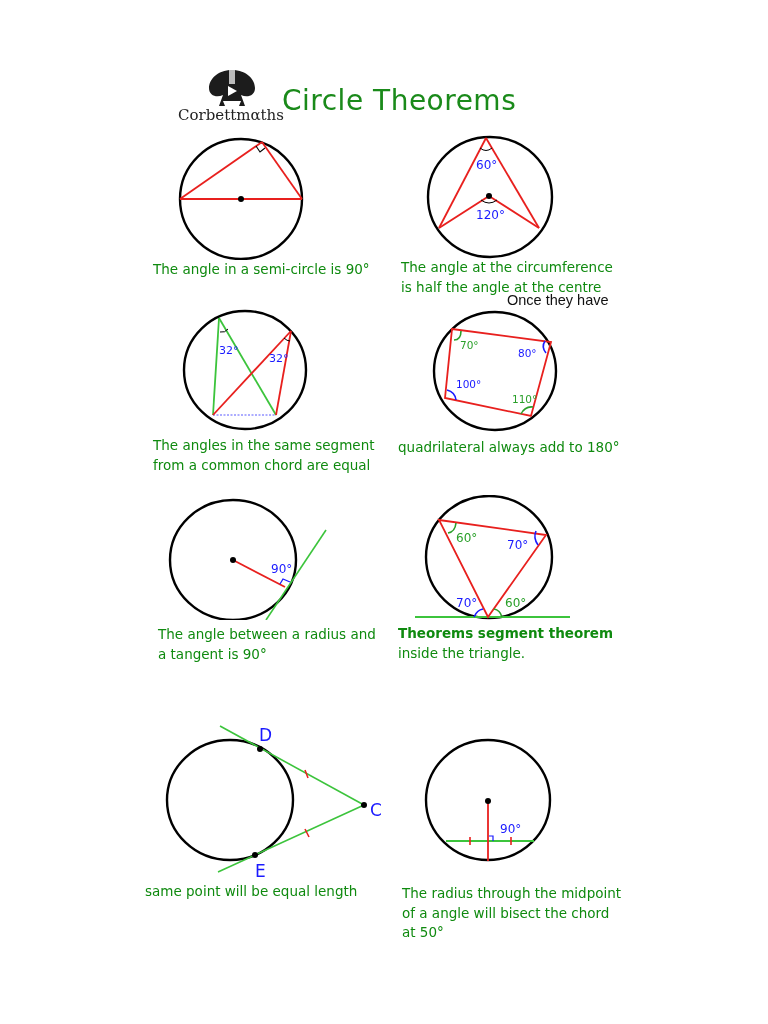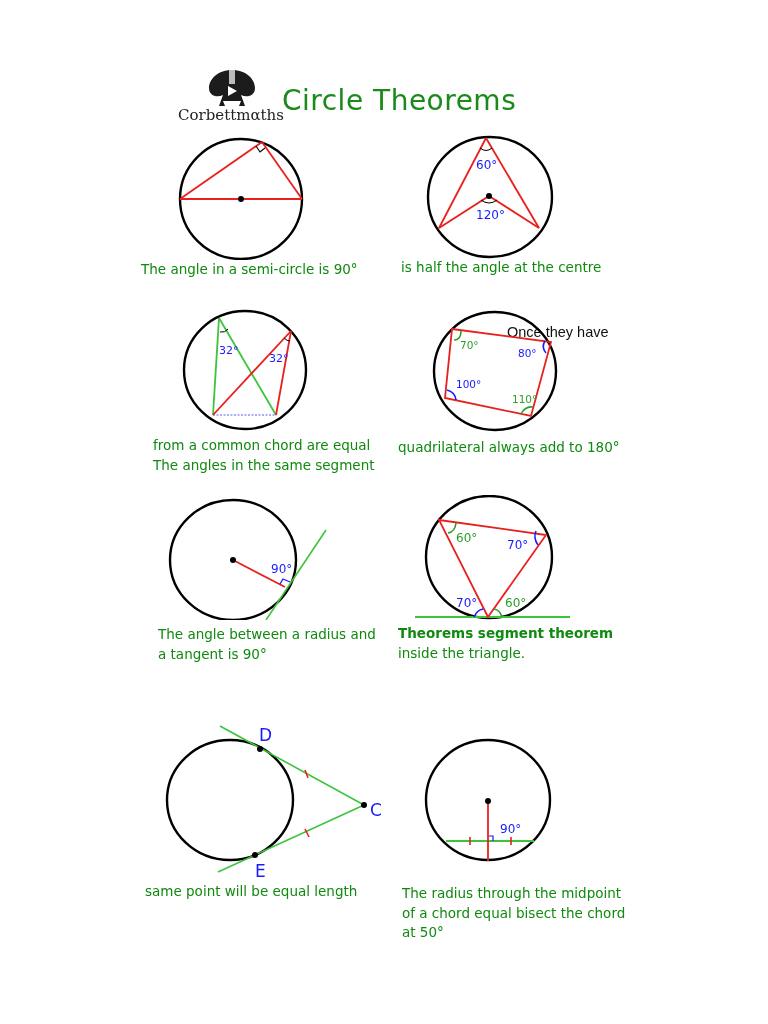--- a/index.html
+++ b/index.html
@@ -1,21 +1,21 @@
 <!DOCTYPE html>
 <html><head>
 <meta charset="utf-8">
 <style>
   html,body{margin:0;padding:0;background:#ffffff;}
   body{width:768px;height:1024px;position:relative;overflow:hidden;font-family:"DejaVu Sans",sans-serif;}
   .abs{position:absolute;}
   .caption{position:absolute;color:#0f8a0f;font-size:13.5px;line-height:19.5px;font-family:"DejaVu Sans",sans-serif;white-space:nowrap;}
   .title{position:absolute;left:282px;top:84px;color:#1a8a1a;font-size:28px;font-family:"DejaVu Sans",sans-serif;letter-spacing:0.5px;}
   .logo-text{position:absolute;left:178px;top:106px;font-family:"DejaVu Serif",serif;font-size:15px;color:#222;}
-  .note{position:absolute;left:507px;top:292px;font-family:"Liberation Sans",sans-serif;font-size:14.5px;color:#111;margin-top:32px;}
+  .note{position:absolute;left:507px;top:292px;font-family:"Liberation Sans",sans-serif;font-size:14.5px;color:#111;}
   svg text{font-family:"DejaVu Sans",sans-serif;}
 </style>
 </head>
 <body>
 
 <div>
   <svg class="abs" style="left:205px;top:68px" width="54" height="42" viewBox="0 0 54 42">
     <path d="M27 2 C12 2 4 12 4 20 C4 28 12 30 18 27 L14 38 L40 38 L36 27 C42 30 50 28 50 20 C50 12 42 2 27 2 Z" fill="#1c1c1c"></path>
     <rect x="24" y="2" width="6" height="14" fill="#bbb"></rect>
     <path d="M23 18 L32 23 L23 28 Z" fill="#fff"></path>
@@ -40,24 +40,25 @@
   <line x1="486" y1="138" x2="539" y2="228" stroke="#e8201e" stroke-width="1.8"></line>
   <line x1="439" y1="228" x2="489" y2="196" stroke="#e8201e" stroke-width="1.8"></line>
   <line x1="539" y1="228" x2="489" y2="196" stroke="#e8201e" stroke-width="1.8"></line>
   <path d="M480 148 Q486 153 492 148" fill="none" stroke="#000" stroke-width="1"></path>
   <path d="M481 200 Q489 206 497 200" fill="none" stroke="#000" stroke-width="1"></path>
   <circle cx="489" cy="196" r="3" fill="#000"></circle>
   <text x="476" y="169" font-size="12" fill="#1a1aff">60°</text>
   <text x="476" y="219" font-size="12" fill="#1a1aff">120°</text>
 </svg>
 
-<div class="caption" style="left:141px;top:260px">
+<div class="caption" style="left:153px;top:260px">
   <div>The angle in a semi-circle is 90°</div>
 </div>
 <div class="caption" style="left:401px;top:258px">
+  <div>The angle at the circumference</div>
   <div>is half the angle at the centre</div>
 </div>
 <div class="note">Once they have</div>
 
 <svg class="abs" style="left:175px;top:305px" width="140" height="130" viewBox="175 305 140 130">
   <ellipse cx="245" cy="370" rx="61" ry="59" fill="none" stroke="#000" stroke-width="2.4"></ellipse>
   <line x1="213" y1="415" x2="276" y2="415" stroke="#5a5aff" stroke-width="1.2" stroke-dasharray="2,1.5"></line>
   <line x1="219" y1="318" x2="213" y2="415" stroke="#3cc43c" stroke-width="1.8"></line>
   <line x1="219" y1="318" x2="276" y2="415" stroke="#3cc43c" stroke-width="1.8"></line>
   <line x1="291" y1="331" x2="213" y2="415" stroke="#e8201e" stroke-width="1.8"></line>
@@ -75,22 +76,22 @@
   <path d="M545 341 Q541 347 546 353" fill="none" stroke="#1a1aff" stroke-width="1.6"></path>
   <path d="M447 390 Q455 392 456 400" fill="none" stroke="#1a1aff" stroke-width="1.6"></path>
   <path d="M521 414 Q525 406 533 407" fill="none" stroke="#2aa02a" stroke-width="1.6"></path>
   <text x="460" y="349" font-size="10.5" fill="#2aa02a">70°</text>
   <text x="518" y="357" font-size="10.5" fill="#1a1aff">80°</text>
   <text x="456" y="388" font-size="10.5" fill="#1a1aff">100°</text>
   <text x="512" y="403" font-size="10.5" fill="#2aa02a">110°</text>
 </svg>
 
 <div class="caption" style="left:153px;top:436px">
+  <div>The angles in the same segment</div>
   <div>from a common chord are equal</div>
-  <div>The angles in the same segment</div>
 </div>
 <div class="caption" style="left:398px;top:438px">
   <div>quadrilateral always add to 180°</div>
 </div>
 
 <svg class="abs" style="left:160px;top:490px" width="180" height="130" viewBox="160 490 180 130">
   <ellipse cx="233" cy="560" rx="63" ry="60" fill="none" stroke="#000" stroke-width="2.4"></ellipse>
   <line x1="326" y1="530" x2="266" y2="620" stroke="#3cc43c" stroke-width="1.6"></line>
   <line x1="233" y1="560" x2="285" y2="587" stroke="#e8201e" stroke-width="1.8"></line>
   <path d="M280 584 L283 579 L290 582" fill="none" stroke="#1a1aff" stroke-width="1.3"></path>
@@ -144,15 +145,15 @@
   <path d="M489 836 L493 836 L493 841" fill="none" stroke="#1a1aff" stroke-width="1.2"></path>
   <circle cx="488" cy="801" r="3" fill="#000"></circle>
   <text x="500" y="833" font-size="12" fill="#1a1aff">90°</text>
 </svg>
 
 <div class="caption" style="left:145px;top:882px">
   <div>same point will be equal length</div>
 </div>
 <div class="caption" style="left:402px;top:884px">
   <div>The radius through the midpoint</div>
-  <div>of a chord equal bisect the chord</div>
+  <div>of a angle will bisect the chord</div>
   <div>at 50°</div>
 </div>
 
 </body></html>

